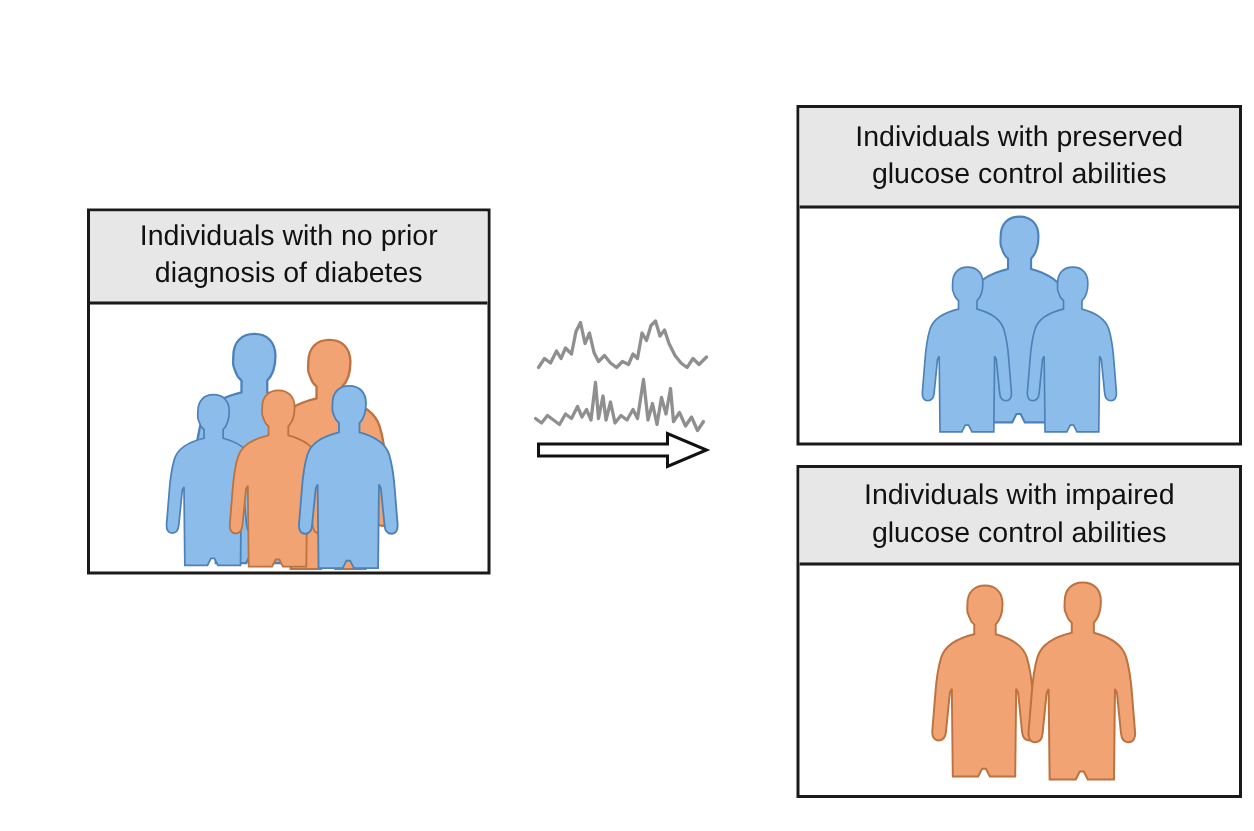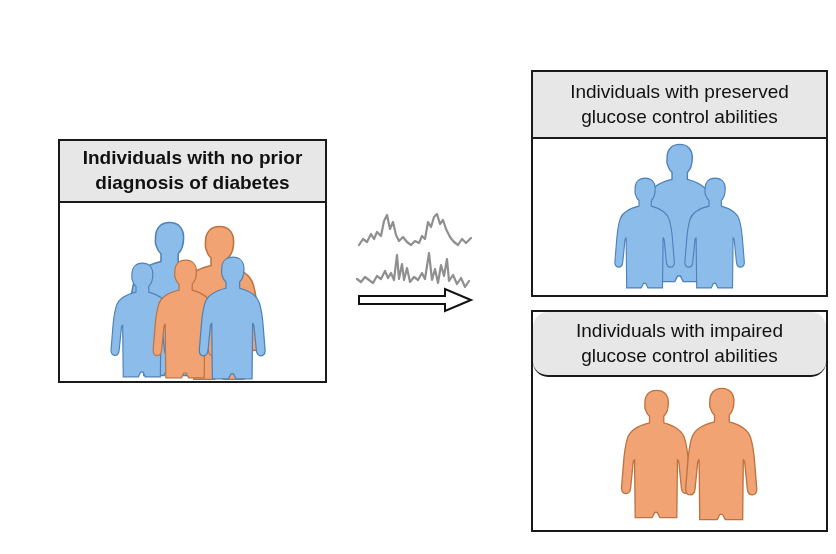--- a/index.html
+++ b/index.html
@@ -10,26 +10,26 @@
   .box{
     position:absolute;border:2.5px solid #1a1a1a;background:#ffffff;box-sizing:border-box;margin-left:15px;
   }
   .box-header{
     background:#e7e7e7;border-bottom:2.5px solid #1a1a1a;
     display:flex;align-items:center;justify-content:center;text-align:center;
     font-size:19px;line-height:1.3;padding:2px 8px;box-sizing:border-box;
   }
   .box-body{position:relative;width:100%;}
   .box-body svg{display:block;}
-  #cohort-box{left:43px;top:139px;width:269px;height:244px;font-weight:bold;}
+  #cohort-box{left:43px;top:139px;width:269px;height:244px;}
   #cohort-box .box-header{height:62px;}
   #preserved-box{left:516px;top:70px;width:297px;height:227px;}
   #preserved-box .box-header{height:67px;}
   #impaired-box{left:516px;top:310px;width:297px;height:222px;}
-  #impaired-box .box-header{height:65px;border-radius:15px;}
+  #impaired-box .box-header{height:65px;}
   .process-label{
     position:absolute;left:315px;top:156px;width:205px;
     text-align:center;font-size:19px;line-height:1.35;
   }
   .traces-svg{position:absolute;left:353px;top:209px;}
   .arrow-svg{position:absolute;left:357px;top:287px;}
   .hidden-defs{position:absolute;width:0;height:0;overflow:hidden;}
 </style>
 </head>
 <body>

